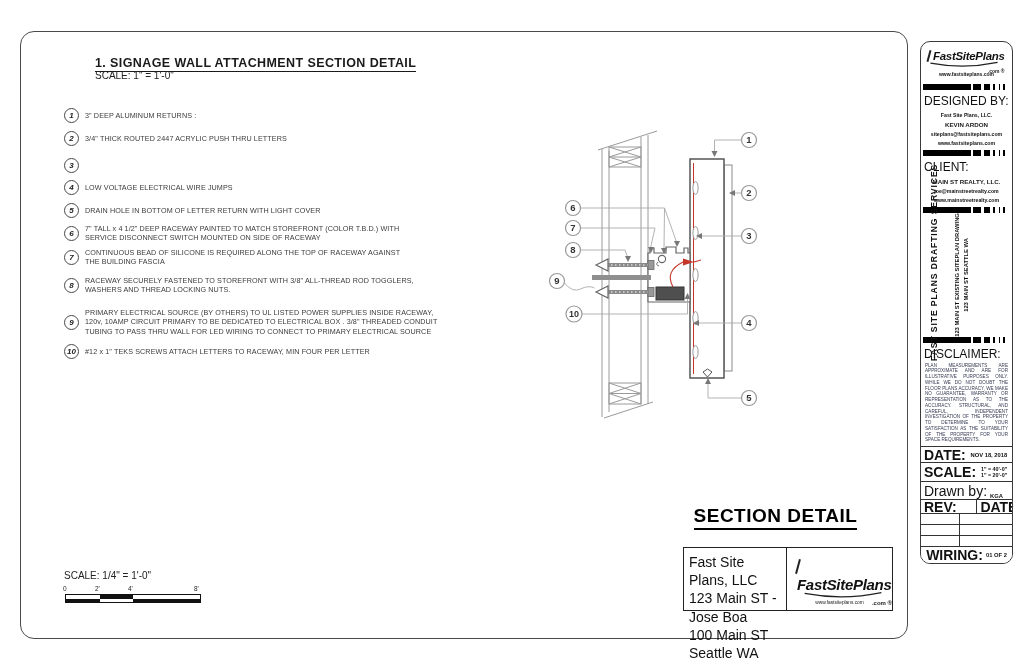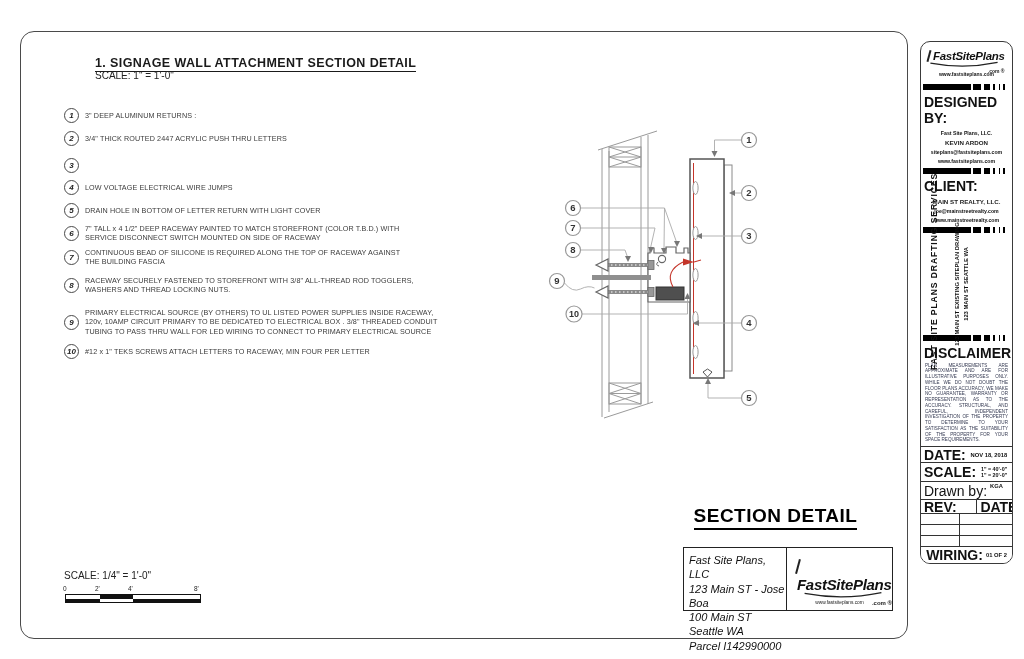--- a/index.html
+++ b/index.html
@@ -20,21 +20,21 @@
   .note-text{font-size:7.2px;line-height:1.3;color:#3a3a3a;white-space:pre-line;max-width:430px;letter-spacing:.1px;}
   
   .drawing-svg{position:absolute;left:540px;top:110px;}
   
   .section-title-wrap{position:absolute;left:668px;top:505px;width:215px;text-align:center;}
   .section-title{display:inline-block;font-size:19px;font-weight:bold;letter-spacing:.5px;color:#000;
                  border-bottom:2.6px solid #000;padding-bottom:1px;text-align:center;}
   
   .addr-box{position:absolute;left:683px;top:547px;width:210px;height:64px;border:1.5px solid #222;
             box-sizing:border-box;display:flex;background:#fff;}
-  .addr-left{width:102px;box-sizing:border-box;padding:5px 0 0 5px;font-size:11px;line-height:1.3;color:#111;font-style:italic;}
+  .addr-left{width:102px;box-sizing:border-box;padding:5px 0 0 5px;font-size:14px;line-height:1.3;color:#111;}
   .addr-right{flex:1;border-left:1.5px solid #222;position:relative;}
   
   .fsp-logo{position:relative;display:inline-block;text-align:left;}
   .fsp-name{font-size:15px;font-weight:bold;font-style:italic;color:#111;letter-spacing:-.3px;}
   .fsp-slash{display:inline-block;width:1.6px;height:15px;background:#222;transform:rotate(15deg);
              vertical-align:-2px;margin-right:3px;}
   .fsp-swoosh{display:block;margin-top:-3px;}
   .fsp-com{position:absolute;right:0;bottom:-7px;font-size:6px;font-weight:bold;color:#222;}
   .fsp-logo.small .fsp-name{font-size:11.5px;}
   .fsp-logo.small .fsp-slash{height:12px;}
@@ -47,38 +47,38 @@
   .sb-bar{position:absolute;left:65px;top:594px;width:136px;height:9px;border:1px solid #111;
           box-sizing:border-box;display:flex;flex-wrap:wrap;background:#fff;}
   .sb-seg{height:50%;box-sizing:border-box;}
   
   .titleblock{position:absolute;left:920px;top:41px;width:93px;height:523px;border:1.6px solid #3a3a3a;
               border-radius:10px;box-sizing:border-box;background:#fff;display:flex;flex-direction:column;overflow:hidden;}
   .tb-logo{height:36px;padding-top:4px;text-align:center;flex:none;}
   .tb-url{font-size:5px;text-align:center;color:#111;margin-top:3px;font-weight:bold;}
   .barcode{height:6px;margin:2px 2px;flex:none;
      background:linear-gradient(90deg,#000 0 55%,#fff 55% 58%,#000 58% 67%,#fff 67% 70%,#000 70% 77%,#fff 77% 80%,#000 80% 83%,#fff 83% 87%,#000 87% 89%,#fff 89% 92%,#000 92% 94%,#fff 94% 100%);}
-  .tb-label{font-size:14px;font-weight:bold;color:#111;padding:2px 3px 1px;flex:none;}
+  .tb-label{font-size:12px;font-weight:normal;color:#111;padding:2px 3px 1px;flex:none;}
   .tb-tiny{font-size:5.2px;text-align:center;color:#111;margin-top:3px;flex:none;}
   .tb-tiny.bold{font-weight:bold;}
   .tb-name{font-size:6.2px;font-weight:bold;text-align:center;margin-top:3px;}
   .tb-vert{flex:1;position:relative;}
   .vert-services{position:absolute;left:13px;top:50%;width:172px;transform:translate(-50%,-50%) rotate(-90deg);
                  text-align:center;font-size:8.6px;font-weight:bold;letter-spacing:.9px;white-space:nowrap;color:#111;}
   .vert-project{position:absolute;left:41px;top:50%;width:172px;transform:translate(-50%,-50%) rotate(-90deg);
                 text-align:center;font-size:5.8px;font-weight:bold;line-height:1.5;color:#111;}
   .tb-disclaimer{font-size:4.6px;line-height:1.25;color:#353a52;text-align:justify;padding:1px 4px 3px;flex:none;}
   .tb-row{border-top:1.4px solid #333;box-sizing:border-box;flex:none;display:flex;align-items:center;padding:0 3px;gap:3px;background:#fff;}
   .r-label{font-size:14px;font-weight:bold;color:#111;}
   .r-val{font-size:5.8px;font-weight:bold;color:#111;}
   .row-date{height:16px;}
   .row-scale{height:19px;}
   .scale-vals{flex:1;text-align:center;font-size:5.4px;font-weight:bold;line-height:1.2;color:#111;}
   .row-drawn{height:18px;display:block;padding:1px 3px 0;}
-  .drawn-line{display:flex;align-items:flex-start;gap:3px;}
+  .drawn-line{display:flex;align-items:flex-end;gap:3px;}
   .drawn-email{font-size:4.8px;font-weight:bold;text-align:center;color:#111;}
   .row-revhdr{height:14px;padding:0;gap:19px;}
   .rev-cell{width:40%;height:100%;display:flex;align-items:center;padding:0 3px;box-sizing:border-box;}
   .revdate-cell{width:60%;height:100%;display:flex;align-items:center;padding:0 3px;border-left:1.4px solid #333;box-sizing:border-box;}
   .row-empty{height:11px;padding:0;}
   .row-sheet{height:17px;justify-content:center;}
 </style>
 </head>
 <body>
 

